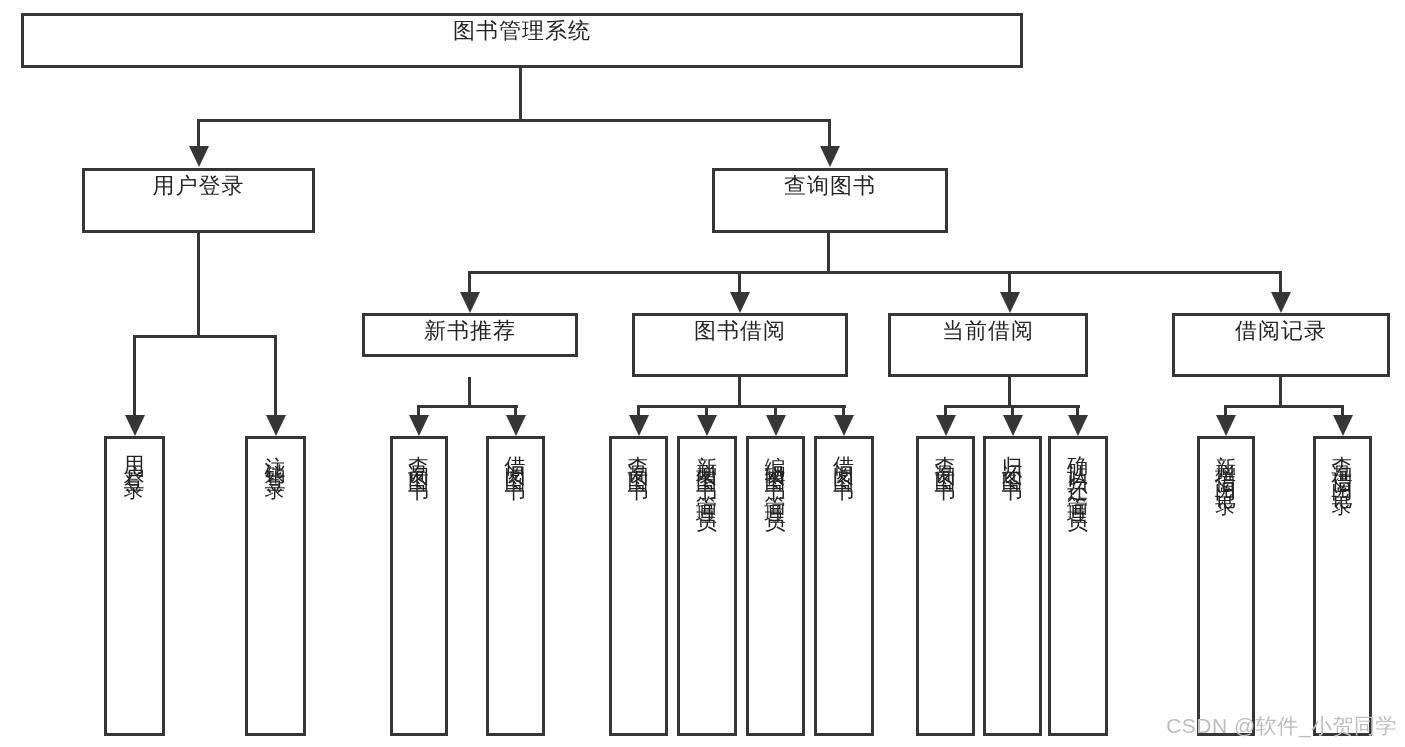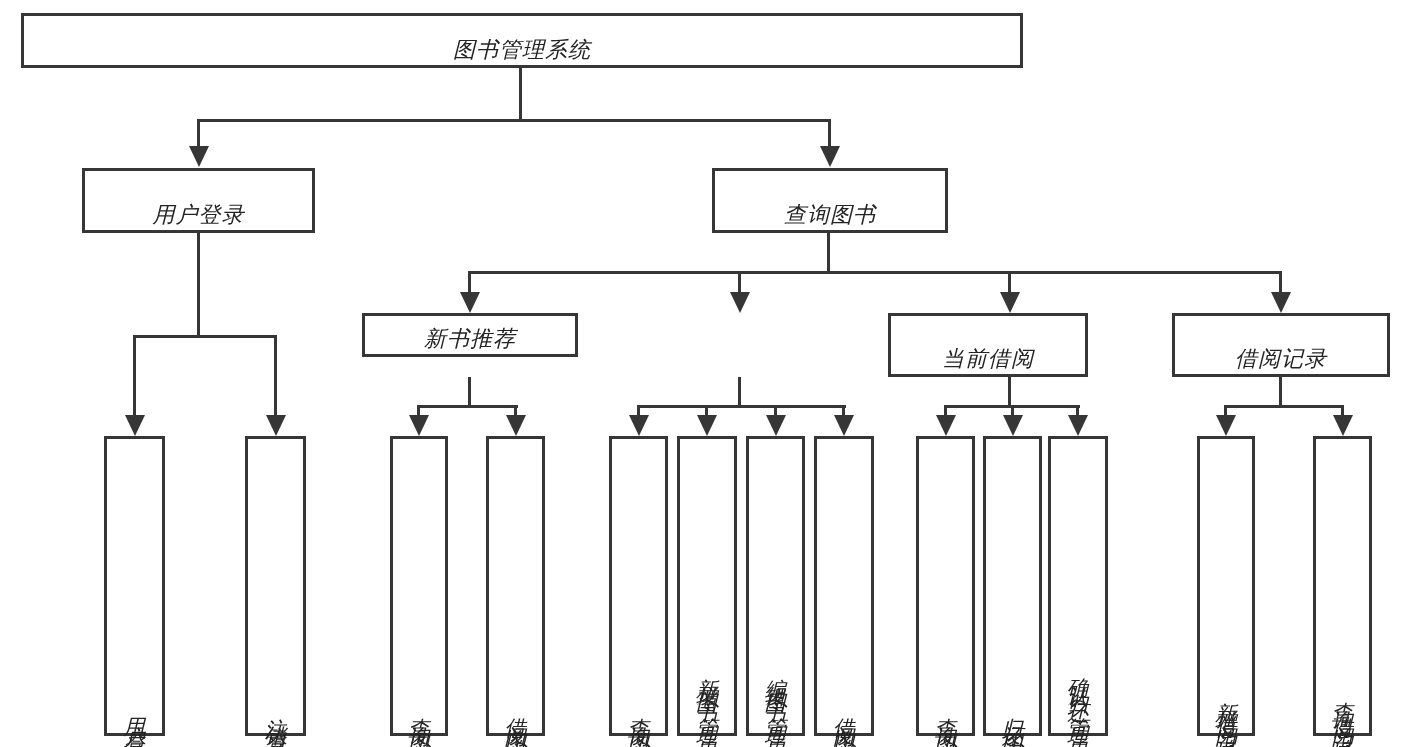--- a/index.html
+++ b/index.html
@@ -15,25 +15,24 @@
     background:var(--bg);
     font-family:"Liberation Sans",sans-serif;
     color:var(--text);
     overflow:hidden;
   }
   .box{
     position:absolute;
     box-sizing:border-box;
     border:3px solid var(--line);
     background:#fff;
-    display:flex;align-items:flex-end;justify-content:center;
+    display:flex;align-items:flex-start;justify-content:center;
     font-size:22px;
     letter-spacing:1px;
     white-space:nowrap;
-    font-style:italic;
   }
   .leaf .vtext{
     writing-mode:vertical-rl;
     text-orientation:mixed;
     font-size:21px;
     letter-spacing:8px;
     line-height:1;
   }
   .vline,.hline{position:absolute;background:var(--line);}
   .darrow{position:absolute;width:3px;background:var(--line);}
@@ -82,20 +81,23 @@
 
   <div class="vline" style="left:827px;top:233px;width:3px;height:40px"></div>
   <div class="hline" style="left:468px;top:271px;width:814px;height:3px"></div>
   <div class="darrow" style="left:468px;top:271px;height:21px"></div>
   <div class="darrow" style="left:738px;top:271px;height:21px"></div>
   <div class="darrow" style="left:1008px;top:271px;height:21px"></div>
   <div class="darrow" style="left:1279px;top:271px;height:21px"></div>
 
   <div class="box" style="left:362px;top:313px;width:216px;height:44px">
     <span>新书推荐</span>
+  </div>
+  <div class="box" style="left:632px;top:313px;width:216px;height:64px">
+    <span>图书借阅</span>
   </div>
   <div class="box" style="left:888px;top:313px;width:200px;height:64px">
     <span>当前借阅</span>
   </div>
   <div class="box" style="left:1172px;top:313px;width:218px;height:64px">
     <span>借阅记录</span>
   </div>
 
   <div class="vline" style="left:468px;top:377px;width:3px;height:30px"></div>
   <div class="hline" style="left:418px;top:405px;width:100px;height:3px"></div>
@@ -157,14 +159,15 @@
     <span class="vtext">确认归还（管理员）</span>
   </div>
 
   <div class="box leaf" style="left:1197px;top:436px;width:58px;height:300px">
     <span class="vtext">新增借阅记录</span>
   </div>
   <div class="box leaf" style="left:1313px;top:436px;width:59px;height:300px">
     <span class="vtext">查询借阅记录</span>
   </div>
 
+  <div class="watermark">CSDN @软件_小贺同学</div>
 
 </div>
 
 </body></html>

